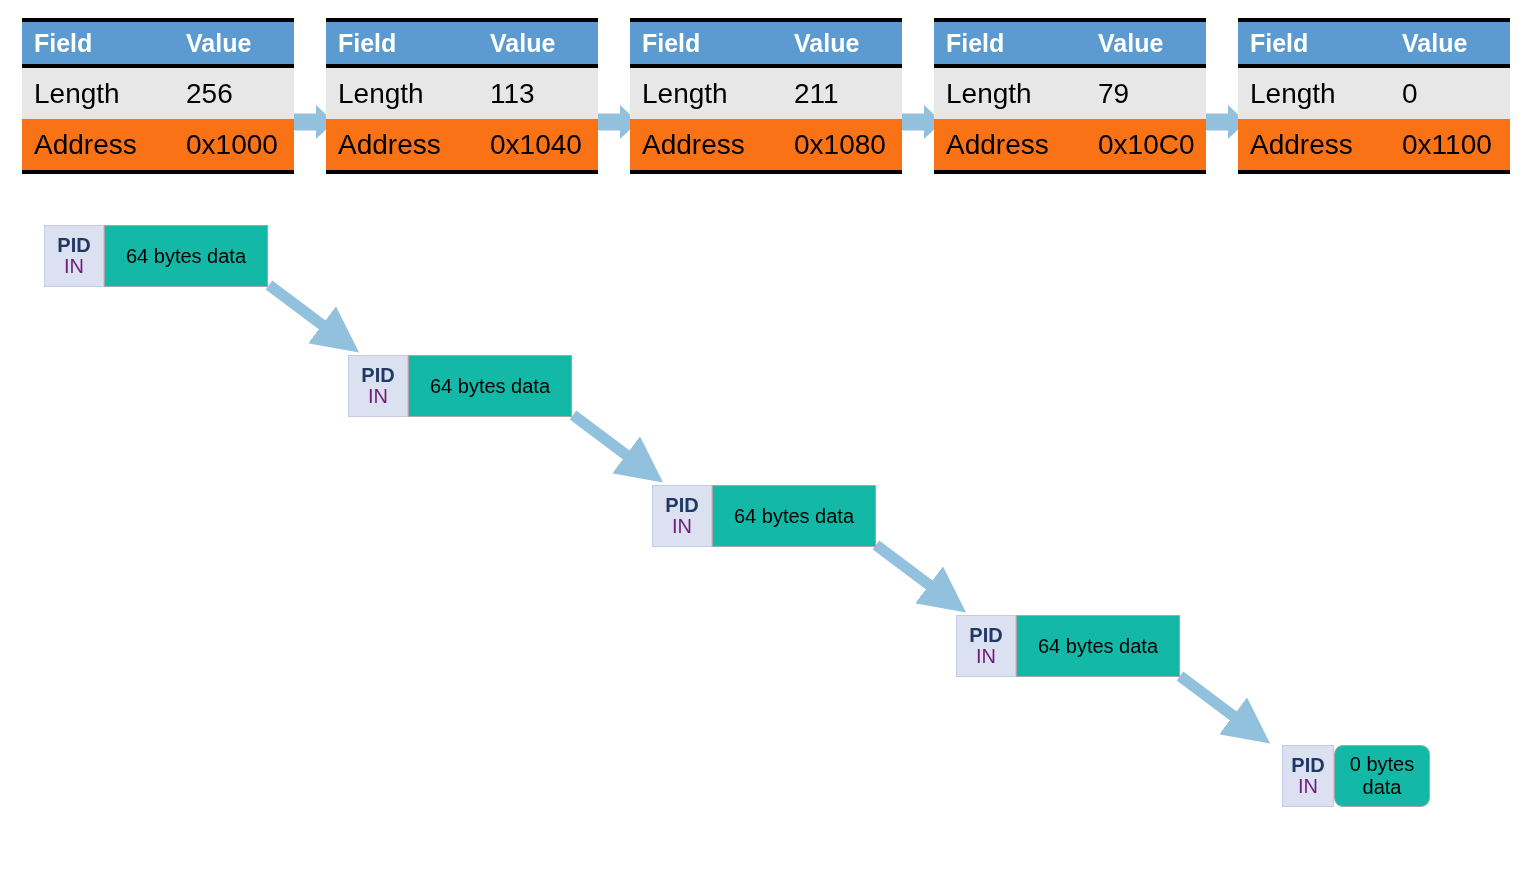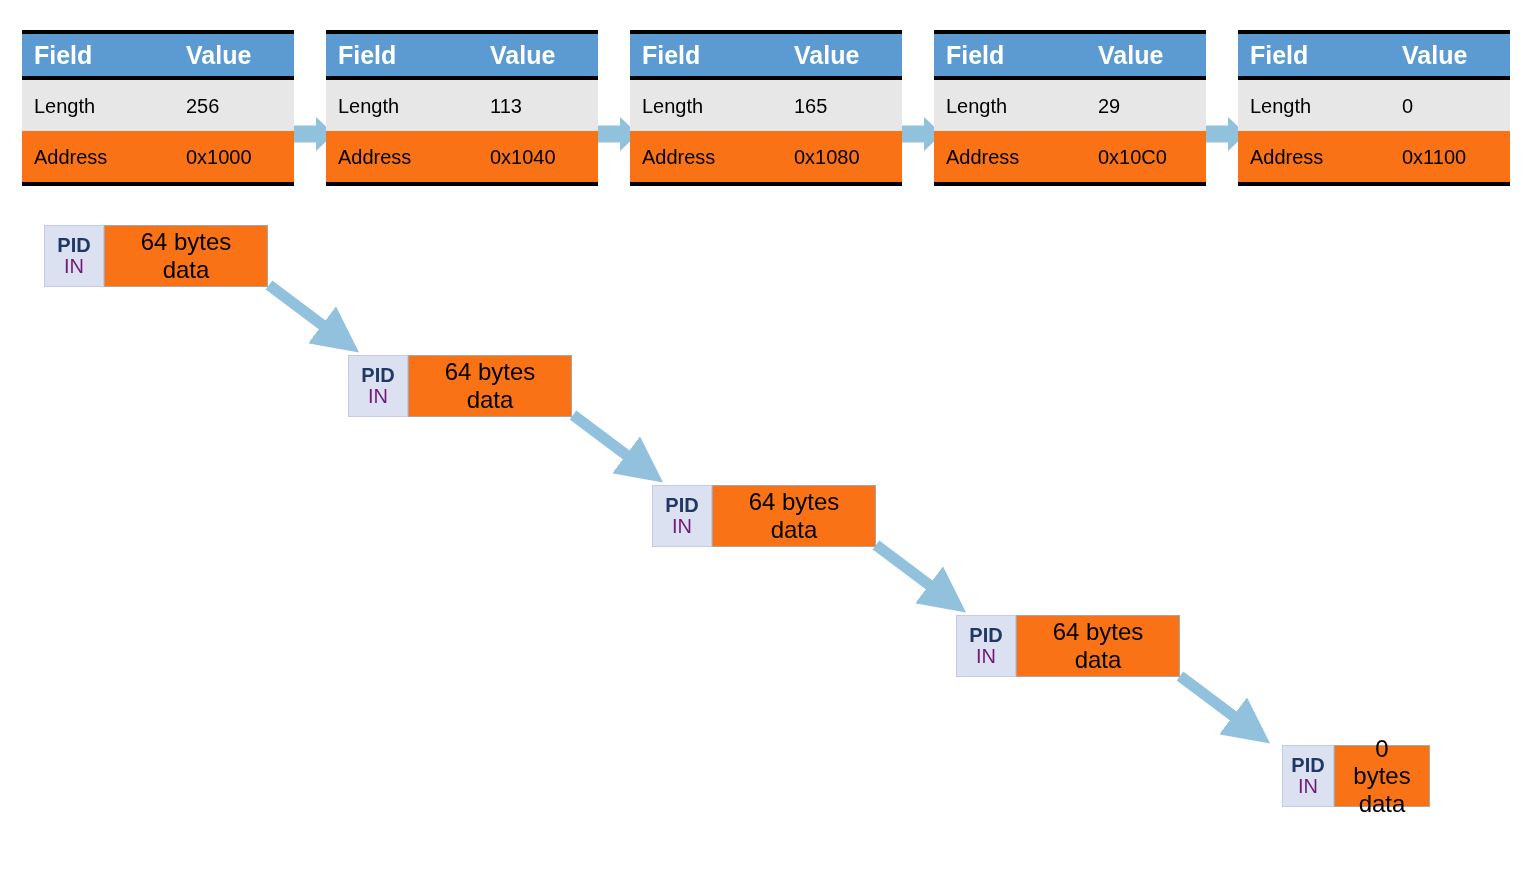--- a/index.html
+++ b/index.html
@@ -14,21 +14,21 @@
     position: relative;
     overflow: hidden;
     font-family: "Liberation Sans", sans-serif;
     color: #000000;
   }
 
   
   #tables-row {
     position: absolute;
     left: 0;
-    top: 12px;
+    top: 0;
     width: 1536px;
     height: 195px;
   }
 
   .desc-table {
     position: absolute;
     top: 18px;
     width: 272px;
     border-top: 4px solid #000000;
     border-bottom: 4px solid #000000;
@@ -54,21 +54,21 @@
   .desc-table .trow {
     height: 51px;
     display: flex;
     align-items: center;
     box-sizing: border-box;
   }
   .desc-table .trow.shaded { background: #E7E7E7; }
   .desc-table .trow.plain  { background: #f97316; }
   .desc-table .trow .cell {
     color: #000000;
-    font-size: 20px;
+    font-size: 28px;
     line-height: 1;
   }
 
   .cell.c-field { width: 128px; padding-left: 12px; box-sizing: border-box; }
   .cell.c-value { flex: 1; box-sizing: border-box; margin-left: 36px; }
 
   
   .table-arrow {
     position: absolute;
     top: 105px;
@@ -111,29 +111,29 @@
     font-weight: bold;
     font-size: 20px;
   }
   .packet .pid-cell .pid-bot {
     color: #701a75;
     font-weight: normal;
     font-size: 20px;
   }
 
   .packet .data-cell {
-    background: #f97316;
+    background: #14b8a6;
     border: 1px solid #A6A6A6;
     box-sizing: border-box;
     display: flex;
     align-items: center;
     justify-content: center;
     text-align: center;
     color: #000000;
-    font-size: 24px;
+    font-size: 20px;
     line-height: 1.15;
     padding: 1px 10px;
   }
 
   
   #arrow-layer {
     position: absolute;
     left: 0;
     top: 0;
     width: 1536px;
@@ -180,38 +180,38 @@
 
   <div class="table-arrow" style="left:598px;"></div>
 
   <div class="desc-table" style="left:630px;">
     <div class="thead">
       <span class="cell c-field">Field</span>
       <span class="cell c-value">Value</span>
     </div>
     <div class="trow shaded">
       <span class="cell c-field">Length</span>
-      <span class="cell c-value">165</span>
+      <span class="cell c-value">211</span>
     </div>
     <div class="trow plain">
       <span class="cell c-field">Address</span>
       <span class="cell c-value">0x1080</span>
     </div>
   </div>
 
   <div class="table-arrow" style="left:902px;"></div>
 
   <div class="desc-table" style="left:934px;">
     <div class="thead">
       <span class="cell c-field">Field</span>
       <span class="cell c-value">Value</span>
     </div>
     <div class="trow shaded">
       <span class="cell c-field">Length</span>
-      <span class="cell c-value">29</span>
+      <span class="cell c-value">79</span>
     </div>
     <div class="trow plain">
       <span class="cell c-field">Address</span>
       <span class="cell c-value">0x10C0</span>
     </div>
   </div>
 
   <div class="table-arrow" style="left:1206px;"></div>
 
   <div class="desc-table" style="left:1238px;">
@@ -277,16 +277,16 @@
       <span class="pid-bot">IN</span>
     </div>
     <div class="data-cell" style="width:164px;">64 bytes data</div>
   </div>
 
   <div class="packet" style="left:1282px; top:745px;">
     <div class="pid-cell" style="width:52px;">
       <span class="pid-top">PID</span>
       <span class="pid-bot">IN</span>
     </div>
-    <div class="data-cell" style="width:96px;">0 bytes data</div>
+    <div class="data-cell" style="width:96px;border-radius:9px;">0 bytes data</div>
   </div>
 
 </div>
 
 </body></html>

